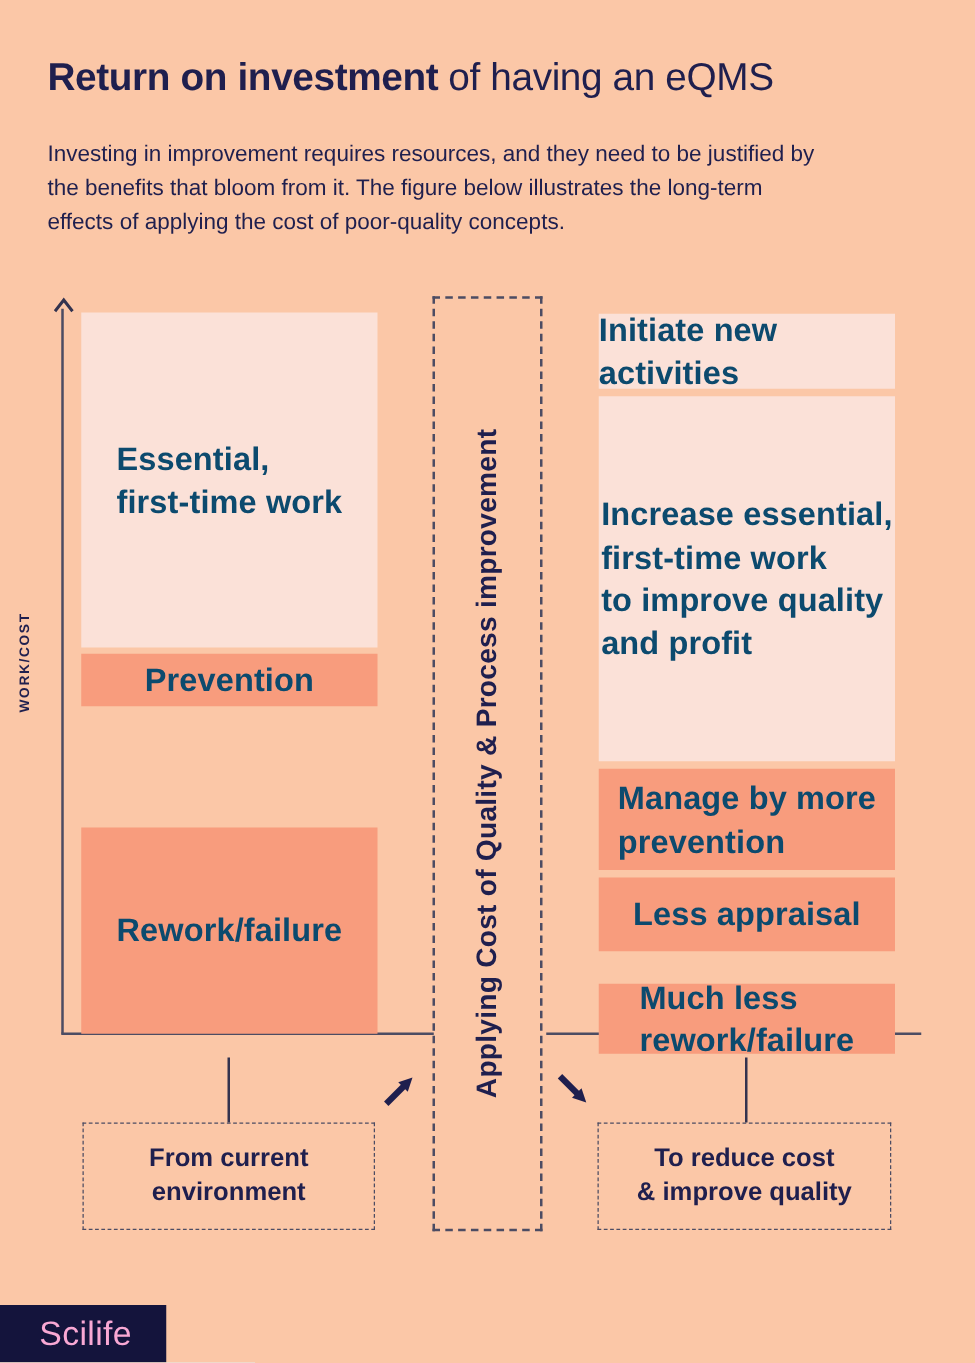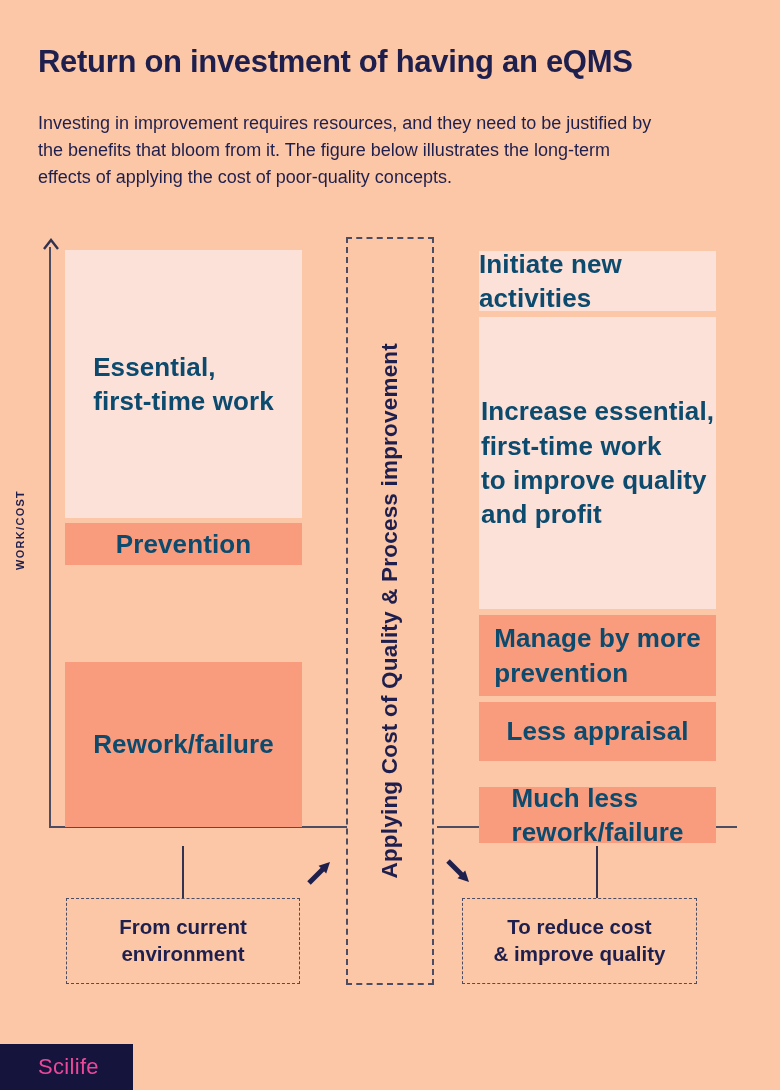--- a/index.html
+++ b/index.html
@@ -13,21 +13,21 @@
     overflow: hidden;
   }
 
   
   .title {
     position: absolute; left: 38px; top: 44px;
     font-size: 31px; letter-spacing: -0.3px;
     color: #1F1F4E; white-space: nowrap;
   }
   .title .t-bold { font-weight: 800; }
-  .title .t-reg  { font-weight: 700; margin-left: 8px; }
+  .title .t-reg  { font-weight: 400; margin-left: 8px; }
   .intro {
     position: absolute; left: 38px; top: 110px; width: 716px;
     font-size: 18px; line-height: 27px; font-weight: 400;
     white-space: pre-line; color: #1F1F4E;
   }
 
   
   .yaxis-line  { position: absolute; left: 49px; top: 247px; width: 2px; height: 580px; background: #4C4C63; }
   .yaxis-arrow { position: absolute; left: 42px; top: 237px; }
   .xaxis-left  { position: absolute; left: 49px; top: 826px; width: 298px; height: 2px; background: #4C4C63; }
@@ -81,34 +81,34 @@
   .connector-right { left: 596px; }
 
   .callout {
     position: absolute; top: 898px; height: 86px;
     border: 1.7px dashed #4C4C63;
     display: flex; align-items: center; justify-content: center;
     text-align: center; font-size: 20.5px; font-weight: 700;
     line-height: 1.3; white-space: pre-line; color: #1F1F4E;
   }
   .callout-left  { left: 66px;  width: 234px; }
-  .callout-right { left: 462px; width: 235px; text-align: center; }
+  .callout-right { left: 478px; width: 235px; text-align: center; }
 
   .arrow { position: absolute; }
   .arrow-up   { left: 303px; top: 856px; }
   .arrow-down { left: 442px; top: 856px; }
 
   
   .logo {
     position: absolute; left: 0; top: 1044px; width: 133px; height: 46px;
     background: #14143C;
     display: flex; align-items: center; justify-content: center;
     padding-left: 4px;
   }
-  .logo-text { color: #ec4899; font-size: 22px; font-weight: 400; letter-spacing: 0.3px; }
+  .logo-text { color: #f9a8d4; font-size: 27px; font-weight: 400; letter-spacing: 0.3px; }
 </style>
 </head>
 <body>
 
 <div id="canvas">
 
   <h1 class="title"><span class="t-bold">Return on investment</span><span class="t-reg">of having an eQMS</span></h1>
 
   <p class="intro">Investing in improvement requires resources, and they need to be justified by
 the benefits that bloom from it. The figure below illustrates the long-term

